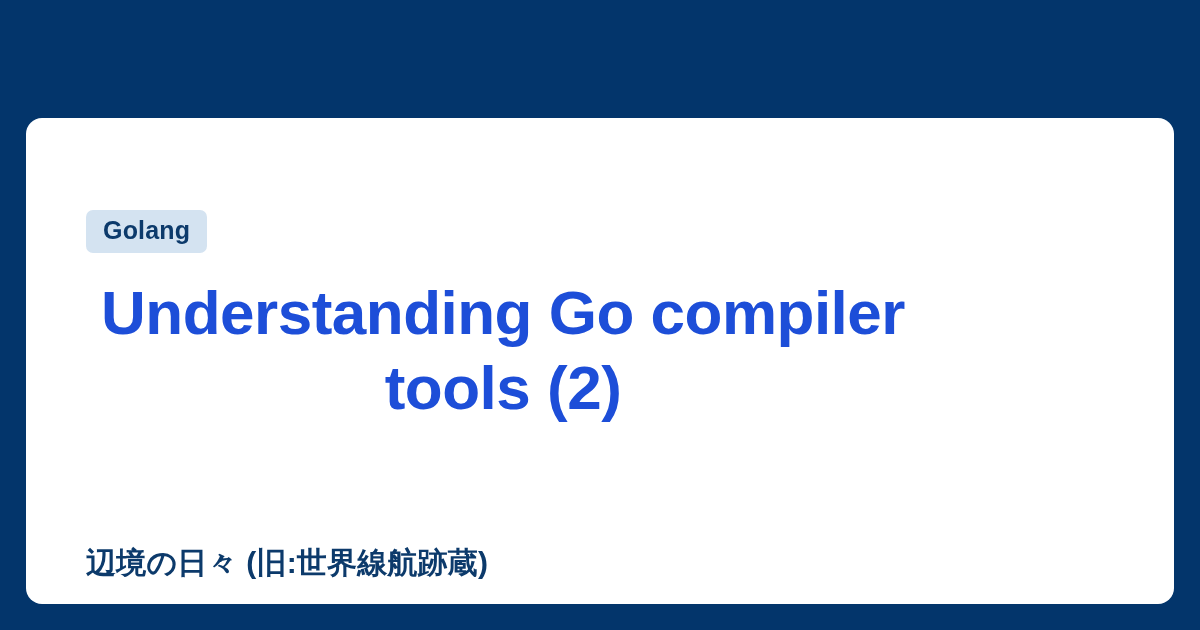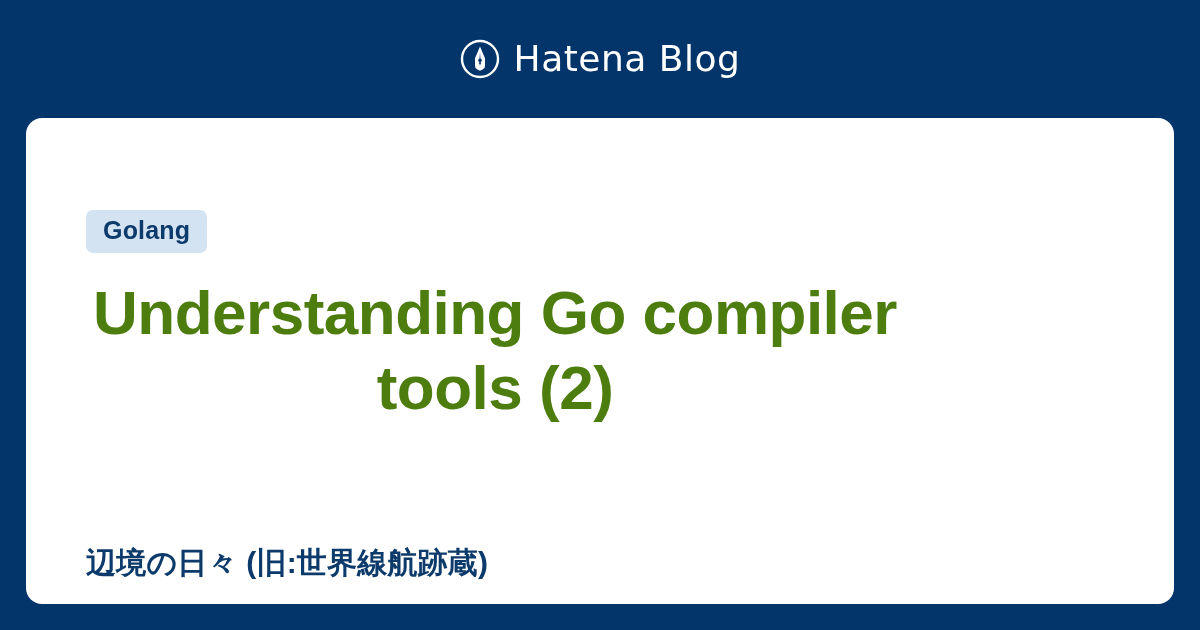--- a/index.html
+++ b/index.html
@@ -97,23 +97,23 @@
     font-weight: 700;
     line-height: 1;
     padding: 8px 17px 10px 17px;
     border-radius: 7px;
     letter-spacing: 0.2px;
     white-space: nowrap;
   }
 
   
   .entry-title {
-    margin: 22px 0 0 4px;
+    margin: 22px 0 0 12px;
     max-width: 810px;
-    color: #4d7c0f;
+    color: #1d4ed8;
     font-size: 62px;
     font-weight: 700;
     line-height: 1.21;
     text-align: center;
     letter-spacing: -0.5px;
     word-wrap: break-word;
   }
 
   
   .blog-name {
@@ -125,33 +125,20 @@
     text-align: center;
     letter-spacing: 0.2px;
     white-space: nowrap;
   }
 </style>
 </head>
 <body>
 
 <div class="ogp-canvas">
 
-  <div class="brand-bar">
-    <div class="brand-lockup">
-      <span class="brand-mark">
-        <svg viewBox="0 0 40 40" width="40" height="40" xmlns="http://www.w3.org/2000/svg" aria-hidden="true">
-          <circle cx="20" cy="20" r="18" fill="none" stroke="#ffffff" stroke-width="2.4"></circle>
-          <path d="M20 7.6 L25 19.2 L25 27.0 Q25 29.6 22.6 30.6 L20 31.8 L17.4 30.6 Q15 29.6 15 27.0 L15 19.2 Z" fill="#ffffff"></path>
-          <path d="M20 13.8 L20.85 24.2 L20 26.6 L19.15 24.2 Z" fill="#03356b"></path>
-          <circle cx="20" cy="21.3" r="1.75" fill="#03356b"></circle>
-        </svg>
-      </span>
-      <span class="brand-name">Hatena Blog</span>
-    </div>
-  </div>
 
   <div class="entry-card">
     <div class="card-inner">
 
       <span class="category-badge">Golang</span>
 
       <h1 class="entry-title">Understanding Go compiler tools (2)</h1>
 
       <div class="blog-name">辺境の日々 (旧:世界線航跡蔵)</div>
 

